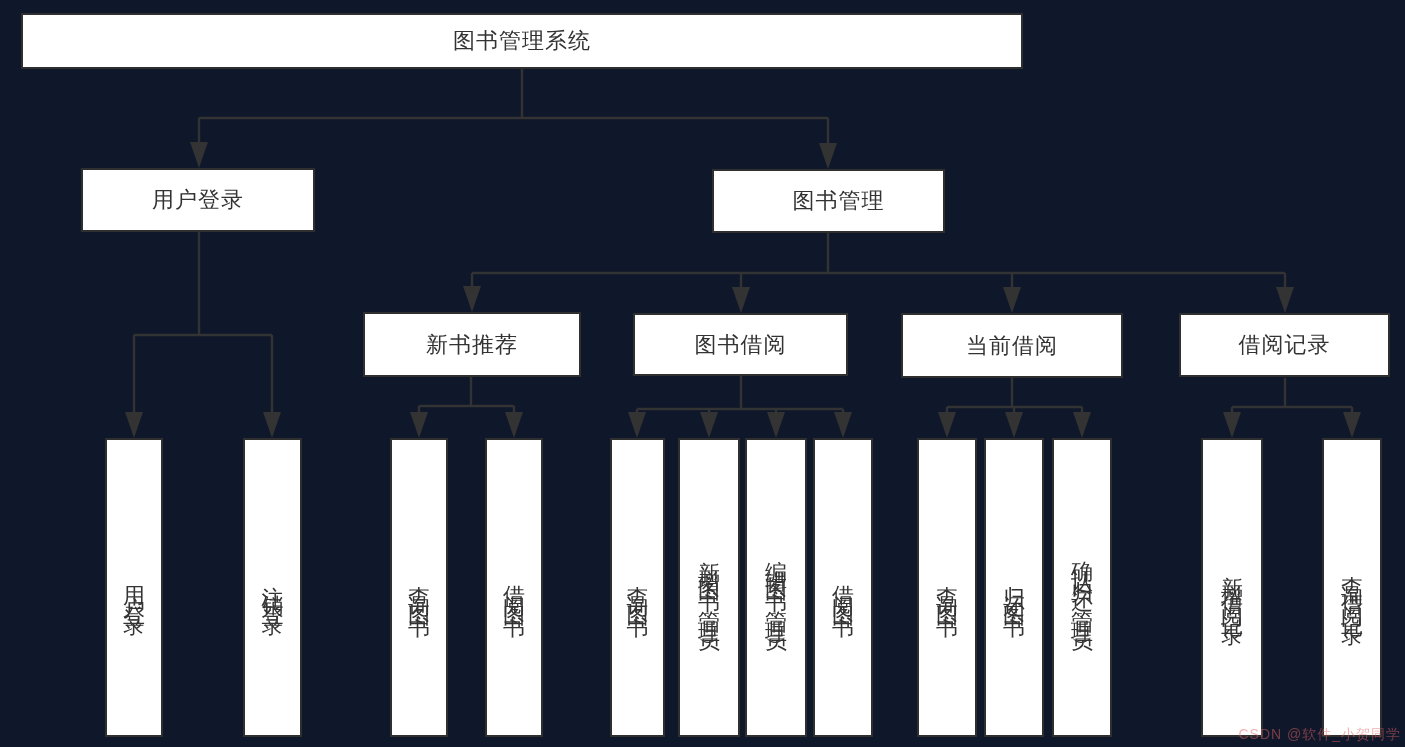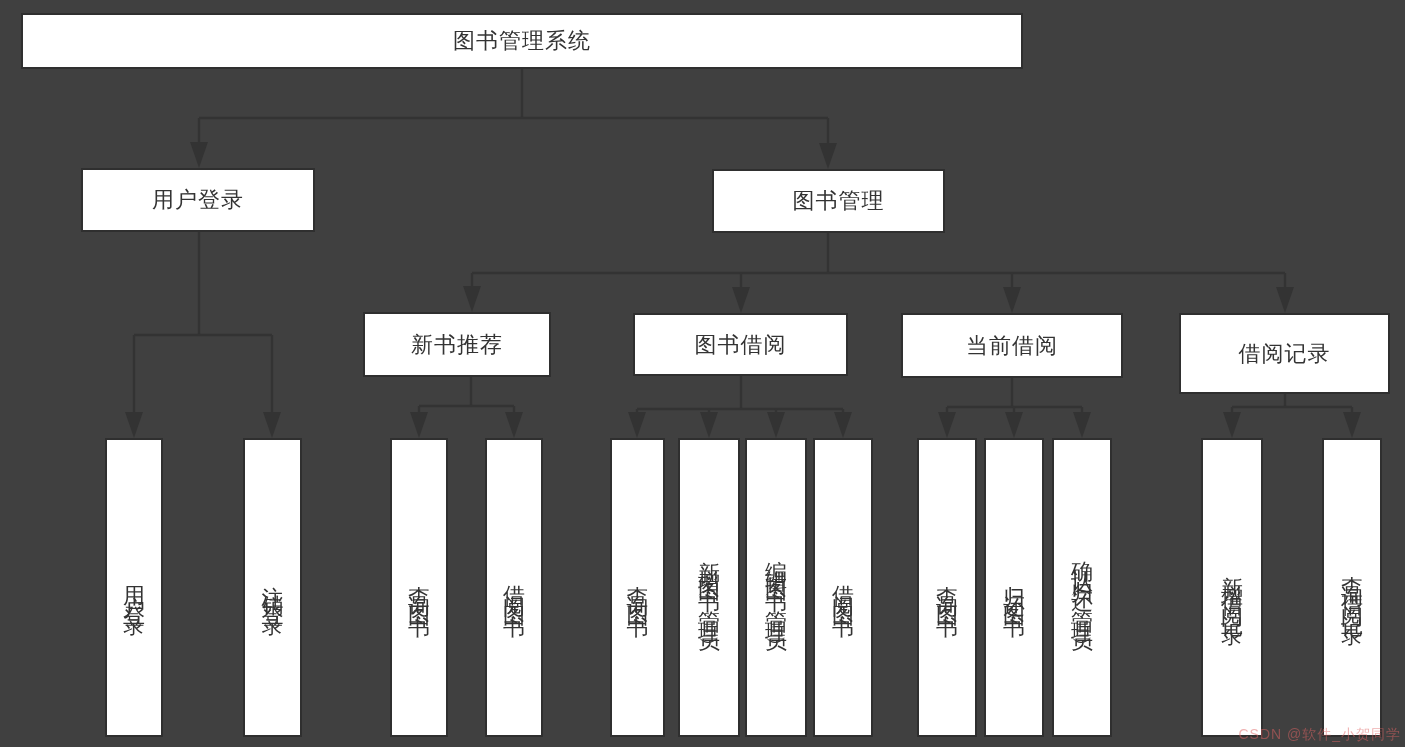--- a/index.html
+++ b/index.html
@@ -1,20 +1,20 @@
 <!DOCTYPE html>
 <html><head>
 <meta charset="utf-8">
 <style>
   html, body { margin: 0; padding: 0; background: #ffffff; }
   #stage {
     position: relative;
     width: 1405px;
     height: 747px;
-    background: #404040;
+    background: #0f172a;
     font-family: "Liberation Sans", "DejaVu Sans", sans-serif;
     overflow: hidden;
   }
   #connectors {
     position: absolute;
     left: 0; top: 0;
     width: 1405px; height: 747px;
   }
   .node {
     position: absolute;
@@ -136,30 +136,30 @@
     <span>图书管理系统</span>
   </div>
 
   <div class="node" style="left:81px; top:168px; width:234px; height:64px;">
     <span>用户登录</span>
   </div>
   <div class="node" style="left:712px; top:169px; width:233px; height:64px;padding-left:20px;">
     <span>图书管理</span>
   </div>
 
-  <div class="node" style="left:363px; top:312px; width:188px; height:65px;">
+  <div class="node" style="left:363px; top:312px; width:218px; height:65px;">
     <span>新书推荐</span>
   </div>
   <div class="node" style="left:901px; top:313px; width:222px; height:65px;">
     <span>当前借阅</span>
   </div>
   <div class="node" style="left:633px; top:313px; width:215px; height:63px;">
     <span>图书借阅</span>
   </div>
-  <div class="node" style="left:1179px; top:313px; width:211px; height:81px;">
+  <div class="node" style="left:1179px; top:313px; width:211px; height:64px;">
     <span>借阅记录</span>
   </div>
 
   <div class="leaf" style="left:105px; width:58px;">
     <span class="vtext">用户登录</span>
   </div>
   <div class="leaf" style="left:243px; width:59px;">
     <span class="vtext">注销登录</span>
   </div>
 

